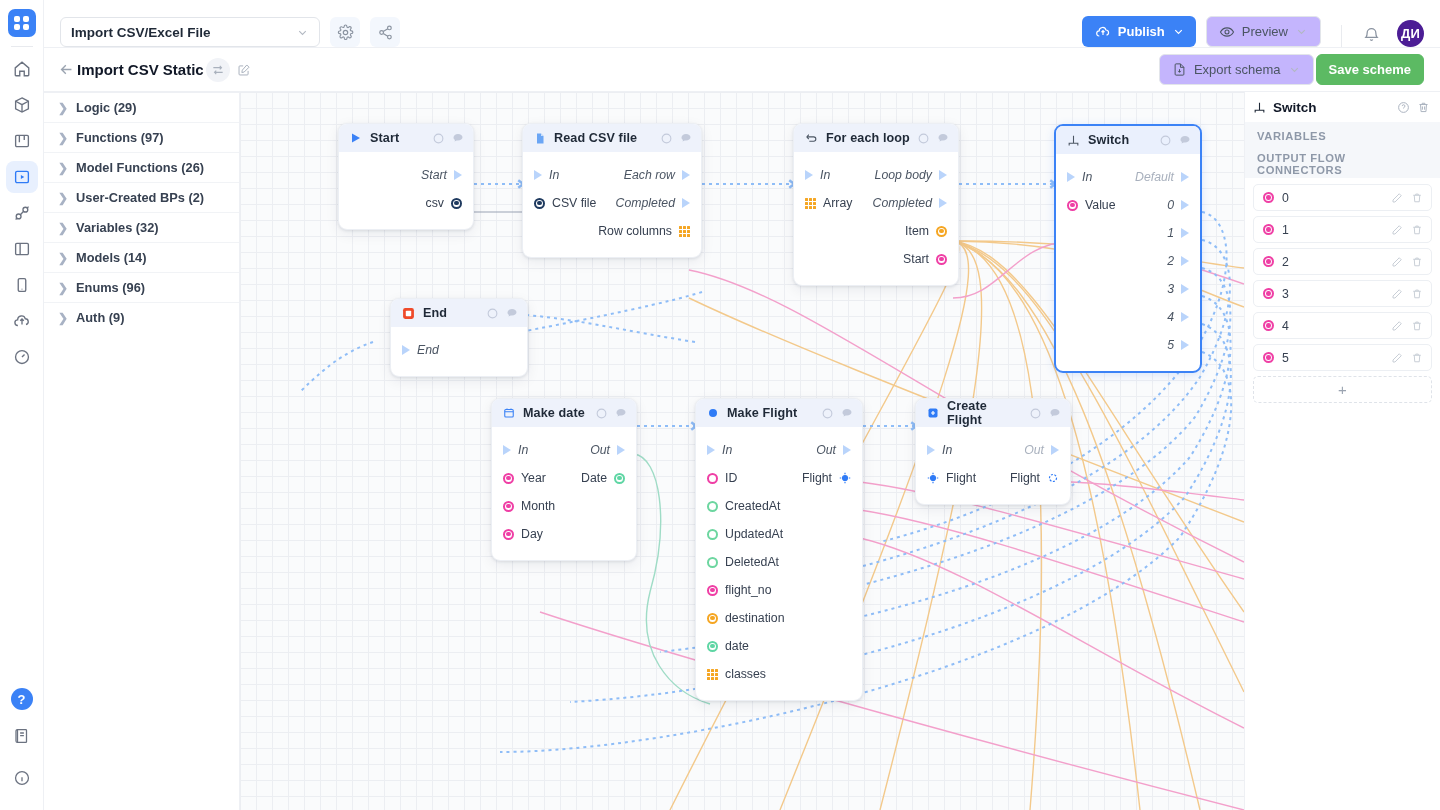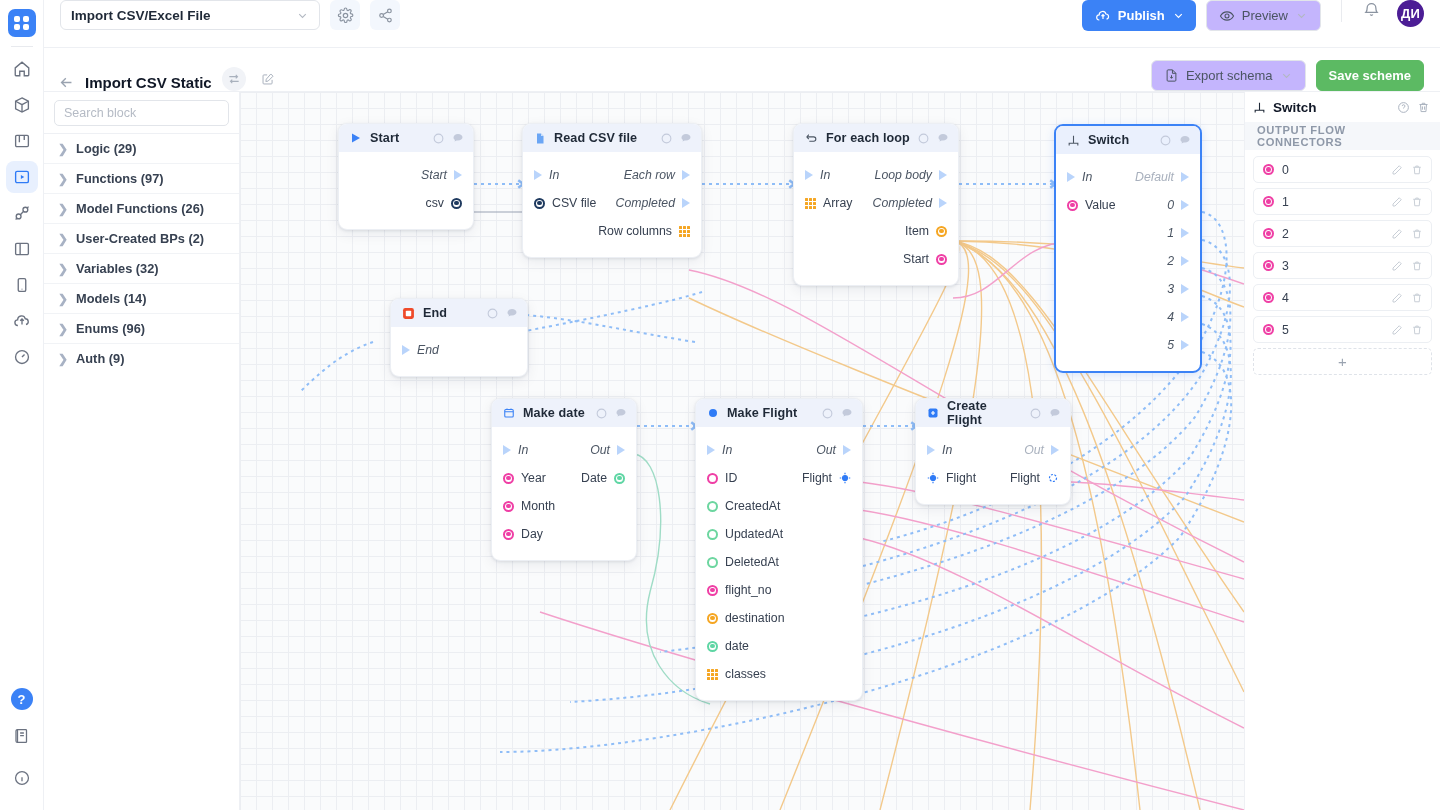--- a/index.html
+++ b/index.html
@@ -40,21 +40,21 @@
     display: flex; align-items: center; justify-content: center;
     font-size: 13px; font-weight: bold; cursor: pointer;
   }
 
   
   .right-wrap { flex: 1; display: flex; flex-direction: column; min-width: 0; }
 
   
   .topbar {
     height: 48px; flex: 0 0 48px; background: #fff; border-bottom: 1px solid #eef0f4;
-    display: flex; align-items: flex-start; padding: 0 16px; gap: 10px;
+    display: flex; align-items: flex-end; padding: 0 16px; gap: 10px;
   }
   .proj-select {
     width: 260px; height: 30px; border: 1px solid #e2e5ea; border-radius: 6px;
     display: flex; align-items: center; padding: 0 10px; gap: 6px; cursor: pointer; background: #fff;
   }
   .proj-select .label { flex: 1; font-size: 13.5px; font-weight: bold; color: #1f2937; }
   .chev { color: #b2b8c2; }
   .icon-btn {
     width: 30px; height: 30px; border-radius: 6px; display: flex; align-items: center;
     justify-content: center; color: #8a93a0; cursor: pointer; background: #f3f7fd;
@@ -71,21 +71,21 @@
   .avatar {
     width: 27px; height: 27px; border-radius: 50%; background: #4c1d95; color: #fff;
     display: flex; align-items: center; justify-content: center; font-size: 13px;
     font-weight: bold; cursor: pointer; margin-left: 6px; letter-spacing: .3px;
   }
   .vsep { width: 1px; height: 22px; background: #e9ebef; margin: 0 4px 0 10px; }
 
   
   .subbar {
     height: 44px; flex: 0 0 44px; background: #fff; border-bottom: 1px solid #eef0f4;
-    display: flex; align-items: flex-end; padding: 0 16px 0 14px; gap: 10px;
+    display: flex; align-items: center; padding: 0 16px 0 14px; gap: 2px;
   }
   .back-arrow { color: #9aa3b0; cursor: pointer; display: flex; }
   .sub-title { font-size: 15px; font-weight: bold; color: #111827; }
   .mini-icon { width: 24px; height: 24px; border-radius: 50%; display: flex; align-items: center;
     justify-content: center; color: #a9b1bd; cursor: pointer; }
   .mini-icon.filled { background: #f1f3f7; }
   .btn-green { background: #5cba63; color: #fff; font-weight: bold; border-color: #5cba63; }
 
   
   .body-row { flex: 1; display: flex; min-height: 0; }
@@ -358,23 +358,20 @@
           </svg>
       </div>
       <div class="btn btn-green">
         <span>Save scheme</span>
       </div>
     </div>
 
     <div class="body-row">
 
       <div class="palette">
-        <div class="search-wrap">
-          <input class="search-input" type="text" placeholder="Search block" style="">
-        </div>
         <div>
           <div class="pal-item">
             <span class="arr">❯</span>
             <span>Logic (29)</span>
           </div>
           <div class="pal-item">
             <span class="arr">❯</span>
             <span>Functions (97)</span>
           </div>
           <div class="pal-item">
@@ -931,20 +928,21 @@
                 <circle cx="12" cy="12" r="9"></circle>
                 <path d="M9.6 9.4a2.5 2.5 0 1 1 3.3 2.4c-.6.3-.9.8-.9 1.5v.4M12 16.6v.1"></path>
               </svg>
             </span>
           <span class="ic">
               <svg width="13" height="13" viewBox="0 0 24 24" fill="none" stroke="currentColor" stroke-width="1.8">
                 <path d="M4.5 6.5h15M9.5 6.5V4.2h5v2.3M6.5 6.5l1 13h9l1-13M10 10v6M14 10v6"></path>
               </svg>
             </span>
         </div>
+        <div class="insp-sect first">VARIABLES</div>
         <div class="insp-sect">OUTPUT FLOW CONNECTORS</div>
         <div class="conn-list">
           <div class="conn-row">
             <span class="dot pink filled"></span>
             <span class="nm">0</span>
             <span class="act">
                 <svg width="12" height="12" viewBox="0 0 24 24" fill="none" stroke="currentColor" stroke-width="1.8">
                   <path d="M16.5 3.5 20.5 7.5 8 20H4v-4z"></path>
                 </svg>
               </span>

